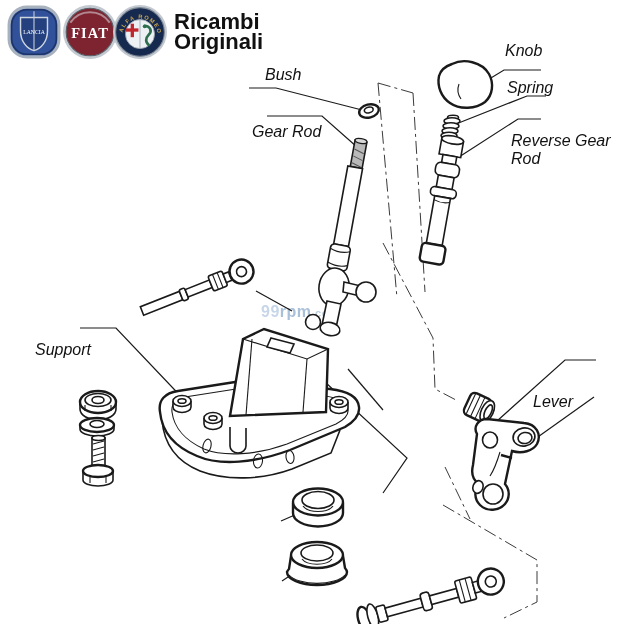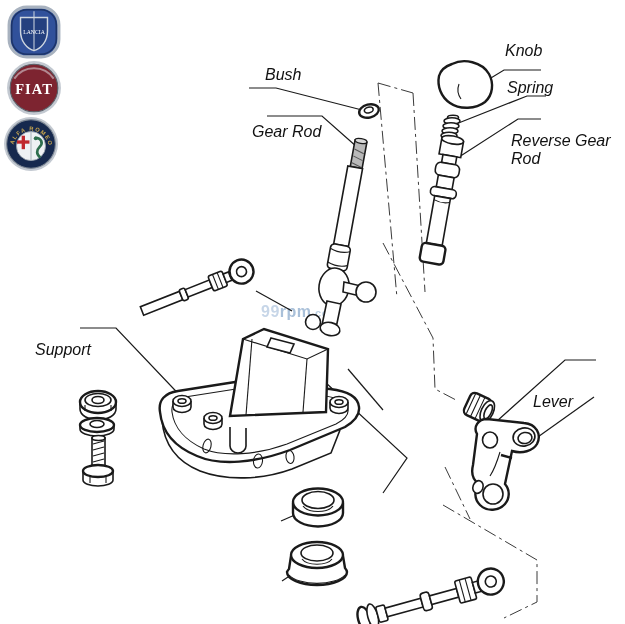--- a/index.html
+++ b/index.html
@@ -1,19 +1,19 @@
 <!DOCTYPE html>
 <html><head>
 <meta charset="utf-8">
 <style>
   html,body{margin:0;padding:0;background:#fff;}
   .page{position:relative;width:625px;height:624px;background:#fff;overflow:hidden;
         font-family:"Liberation Sans",sans-serif;}
   .diagram-svg{position:absolute;left:0;top:0;}
-  .brand-header{position:absolute;left:6px;top:4px;display:flex;align-items:center;z-index:5;flex-direction:column;}
+  .brand-header{position:absolute;left:6px;top:4px;display:flex;align-items:center;z-index:5;}
   .logo{display:block;}
   .logo.alfa{margin-left:-6px;}
   .brand-title{margin-left:6px;font-weight:bold;font-size:22px;line-height:20px;color:#111;
                font-family:"Liberation Sans",sans-serif;}
   svg text.part-label{font-family:"Liberation Sans",sans-serif;font-style:italic;
                       font-size:16px;fill:#111;}
   svg .outline{fill:#fff;stroke:#1a1a1a;stroke-width:1.6;}
   svg .thick{stroke-width:2.4;}
   svg .leader{fill:none;stroke:#1a1a1a;stroke-width:1.2;}
   svg .dashdot{fill:none;stroke:#3a3a3a;stroke-width:1;stroke-dasharray:13 4 3 4;}
@@ -51,20 +51,24 @@
       <line x1="27" y1="15" x2="27" y2="43" stroke="#9aa3ae" stroke-width="0.8"></line>
       <rect x="18" y="19" width="3.2" height="13" fill="#c0272d"></rect>
       <rect x="13.5" y="23.5" width="12" height="3.2" fill="#c0272d"></rect>
       <path d="M 31,21 C 37,21 39,26 35.5,29.5 C 32,33 32,37 36,40" fill="none" stroke="#2e6e4e" stroke-width="2.6"></path>
       <circle cx="31.5" cy="21.5" r="1.8" fill="#2e6e4e"></circle>
       <text font-size="5.5" fill="#c9a74e" letter-spacing="1.2" font-weight="bold">
         <textPath href="#alfaArc" startOffset="6%">ALFA ROMEO</textPath>
       </text>
     </svg>
 
+    <div class="brand-title">
+      <div>Ricambi</div>
+      <div>Originali</div>
+    </div>
   </div>
 
   <svg class="diagram-svg" width="625" height="624" viewBox="0 0 625 624">
 
     <text x="261" y="317" font-weight="bold" font-size="16" letter-spacing="0.5">
       <tspan fill="#c7d6e8">99</tspan><tspan fill="#a9c0d9">rpm</tspan><tspan font-size="11" fill="#bacee1">.com</tspan>
     </text>
 
     <g>
       <path class="dashdot" d="M 378,83 L 413,93"></path>

